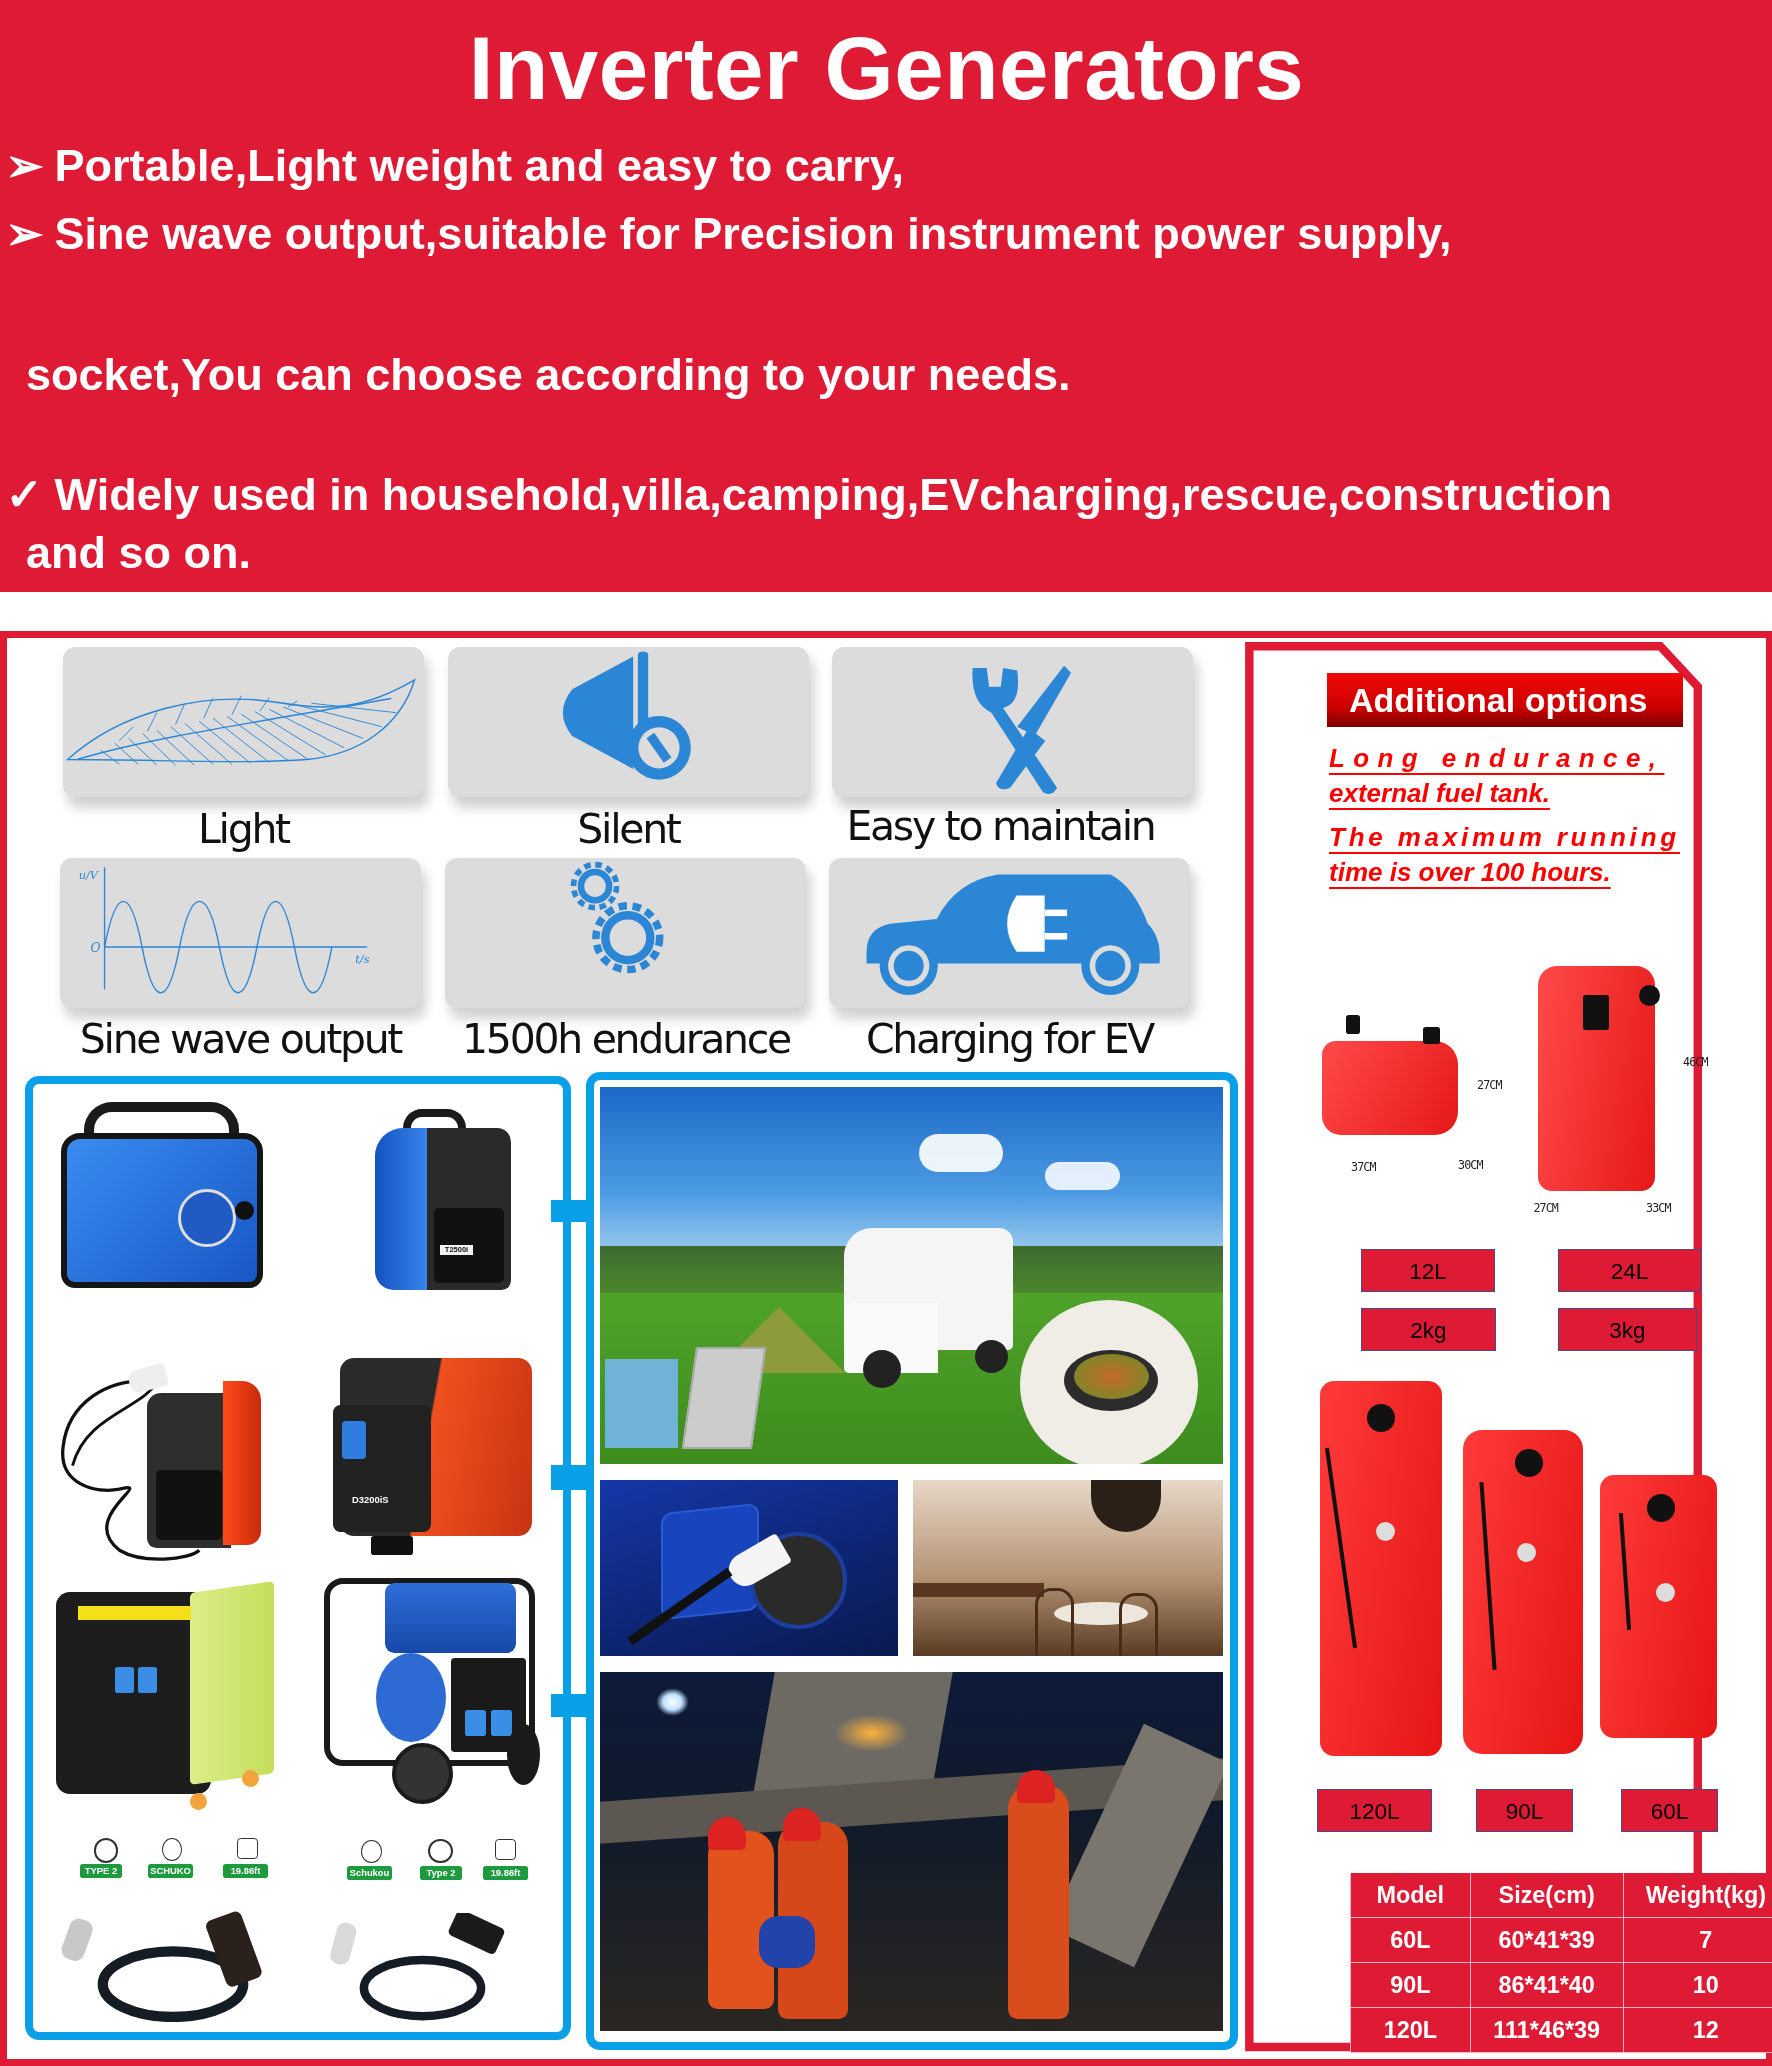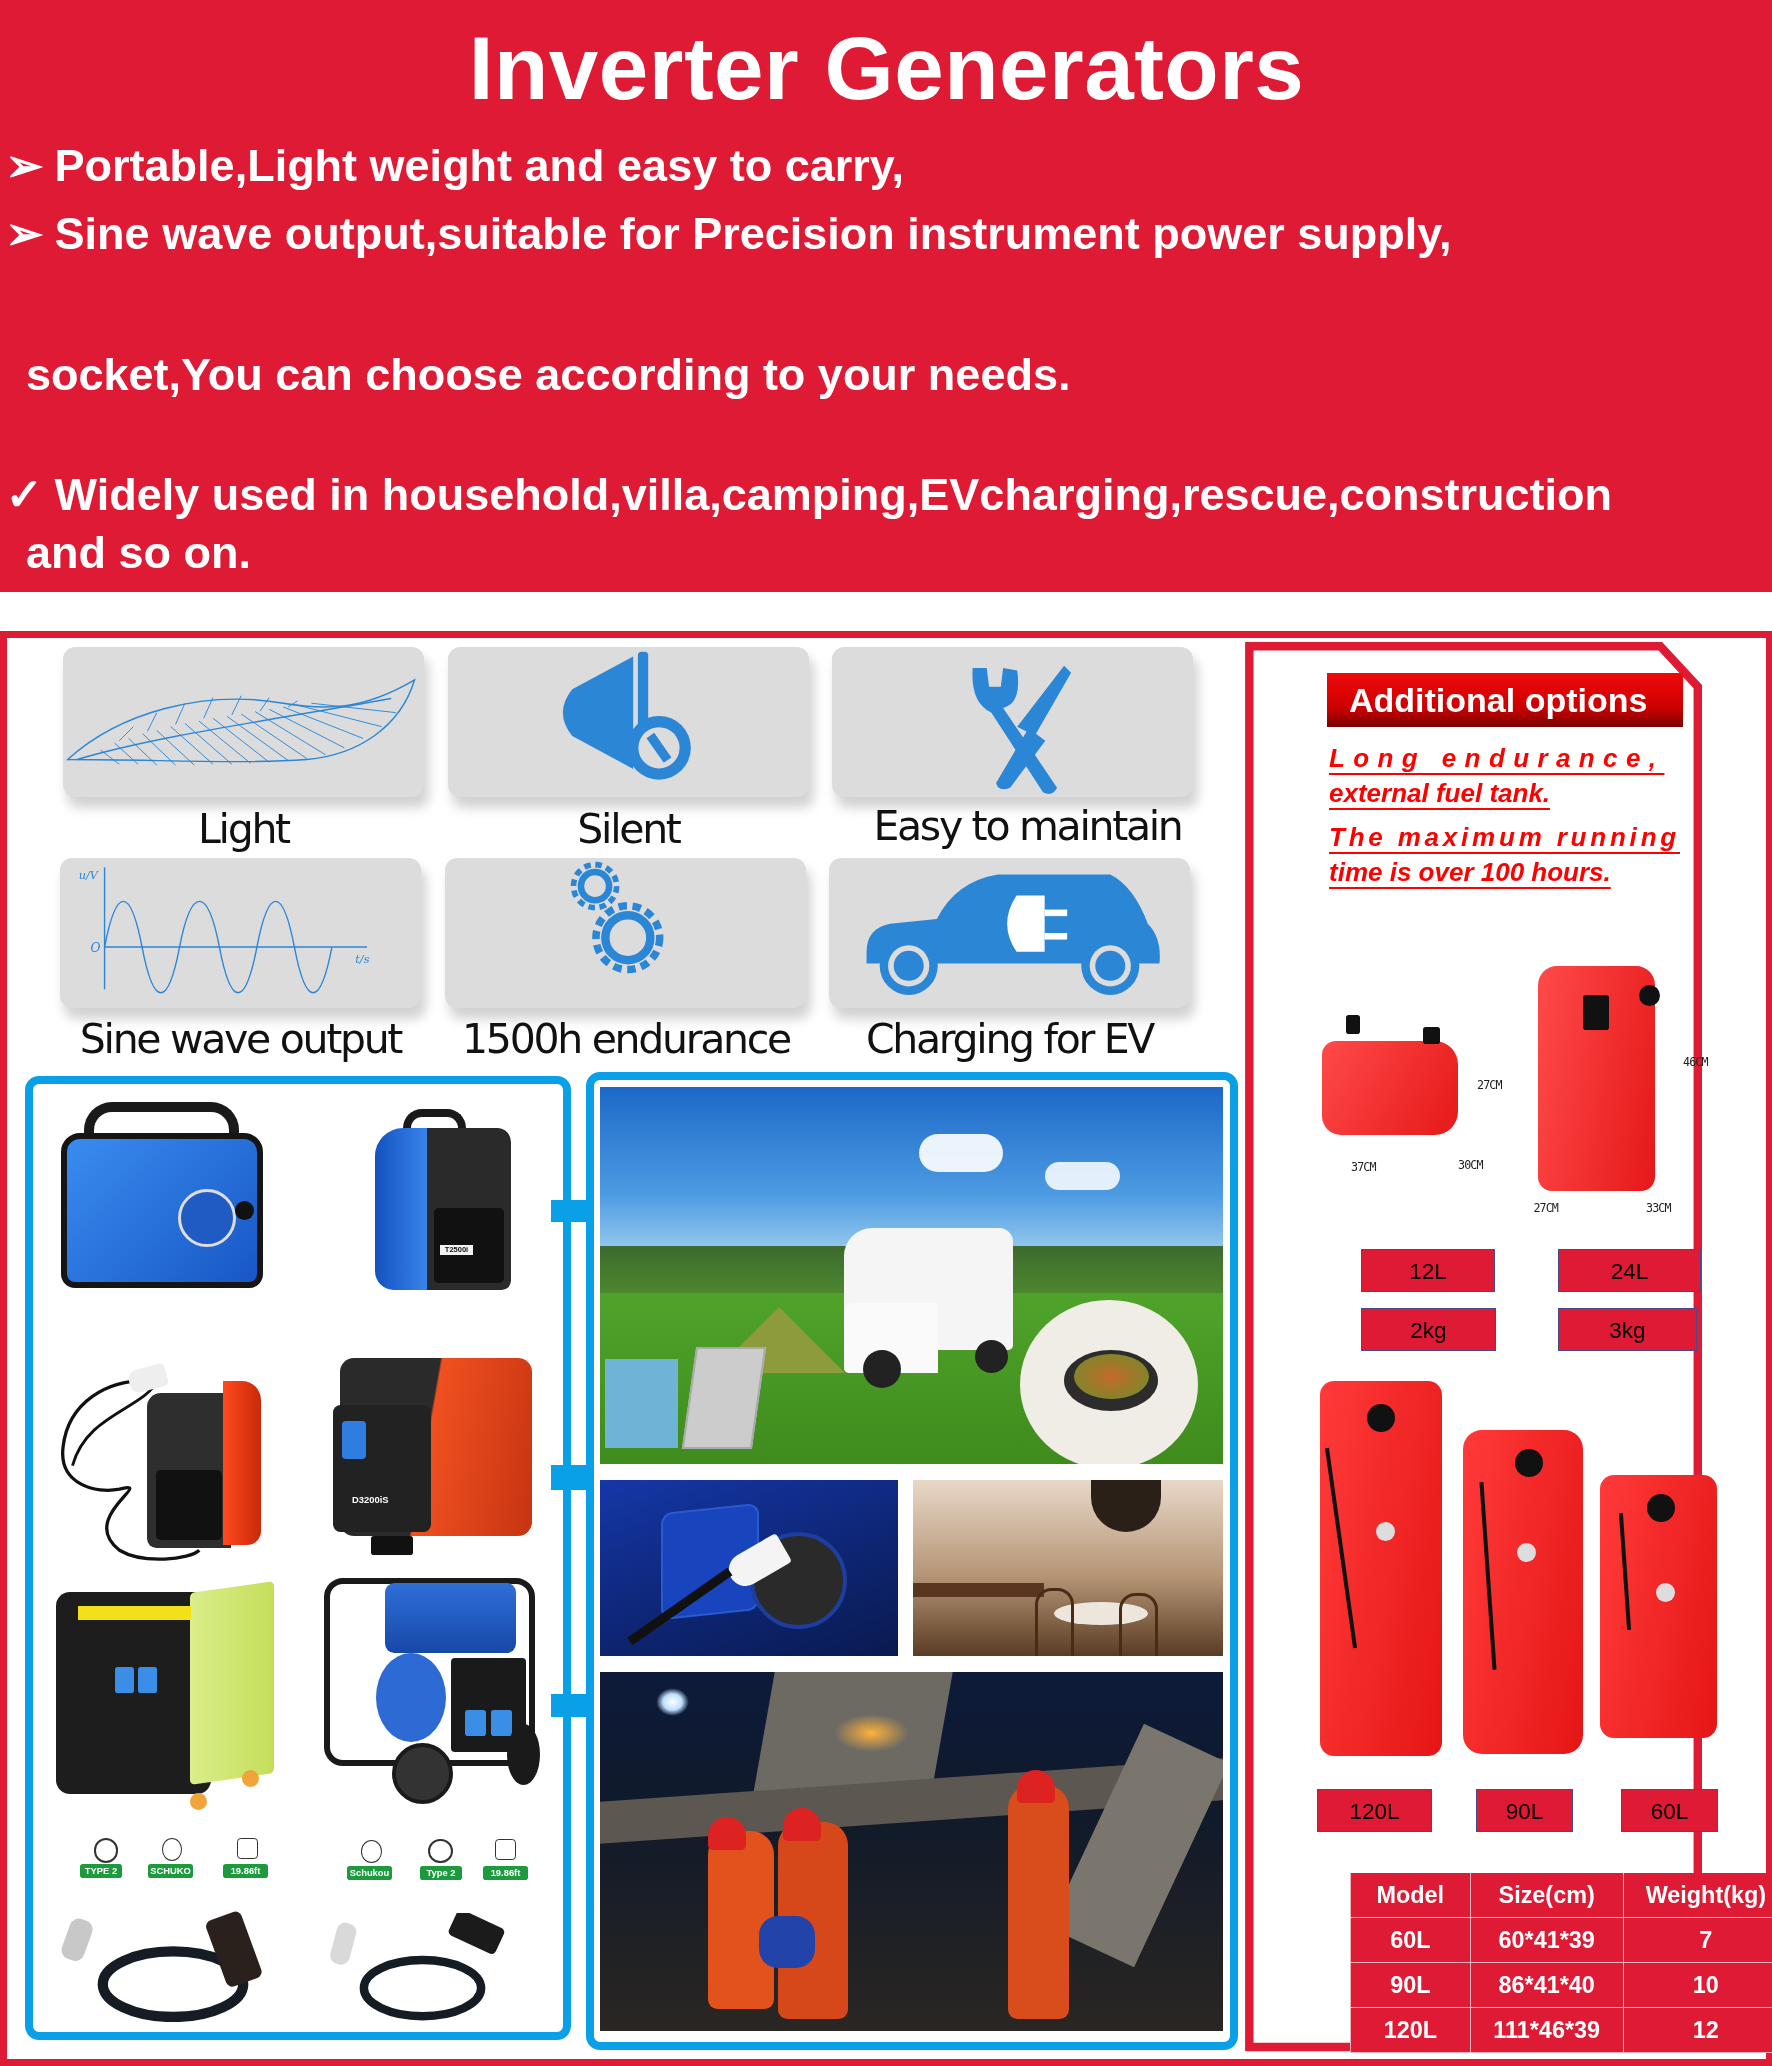--- a/index.html
+++ b/index.html
@@ -99,21 +99,21 @@
 <div class="abs tile" style="left:832px;top:647px;">
   <svg viewBox="0 0 770 320">
     <g fill="#2b86d6">
       <path d="M300 45 L 330 45 L 335 85 L 360 85 L 365 45 L 395 50 Q 405 120 365 130 L 480 300 Q 470 320 450 310 L 340 140 Q 295 120 300 45 Z"></path>
       <path d="M495 40 L 510 55 L 435 185 L 455 200 L 380 300 Q 355 310 350 290 L 415 180 L 395 170 Z"></path>
     </g>
   </svg>
 </div>
 <div class="abs tlabel" style="left:63px;top:803px;width:361px;">Light</div>
 <div class="abs tlabel" style="left:448px;top:803px;width:361px;">Silent</div>
-<div class="abs tlabel" style="left:847px;top:800px;width:361px;">Easy to maintain</div>
+<div class="abs tlabel" style="left:820px;top:800px;width:361px;">Easy to maintain</div>
 
 <div class="abs tile" style="left:60px;top:858px;height:150px;">
   <svg viewBox="0 0 770 320">
     <g stroke="#2b86d6" fill="none" stroke-width="3">
       <line x1="95" y1="20" x2="95" y2="280"></line>
       <line x1="95" y1="190" x2="655" y2="190"></line>
       <path d="M95 190 C 120 60, 150 60, 175 190 S 230 320, 255 190 S 315 60, 340 190 S 395 320, 420 190 S 475 60, 500 190 S 555 320, 580 190"></path>
     </g>
     <text x="40" y="45" font-family="DejaVu Serif, serif" font-style="italic" font-size="24" fill="#2b86d6">u/V</text>
     <text x="65" y="200" font-family="DejaVu Serif, serif" font-style="italic" font-size="26" fill="#2b86d6">O</text>

